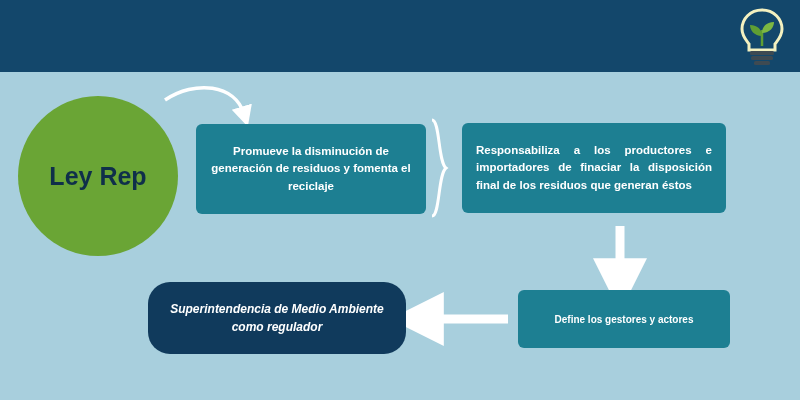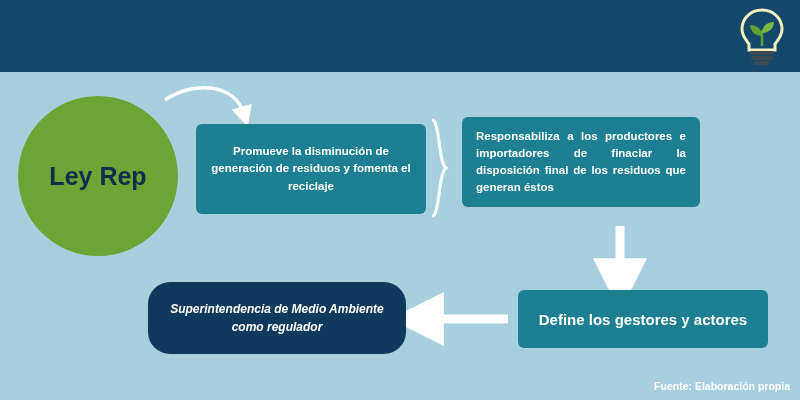--- a/index.html
+++ b/index.html
@@ -101,40 +101,40 @@
   #box-promueve {
     left: 196px;
     top: 124px;
     width: 230px;
     height: 90px;
     font-size: 11.5px;
     line-height: 1.5;
   }
   #box-responsabiliza {
     left: 462px;
-    top: 117px;
-    width: 238px;
+    top: 123px;
+    width: 264px;
     height: 90px;
     font-size: 11.5px;
     line-height: 1.5;
     text-align: justify;
     justify-content: flex-start;
     align-items: center;
   }
   #box-responsabiliza .txt {
     text-align: justify;
     text-align-last: left;
     width: 100%;
   }
   #box-define {
     left: 518px;
     top: 290px;
-    width: 250px;
+    width: 212px;
     height: 58px;
-    font-size: 15px;
+    font-size: 10px;
     justify-content: center;
   }
   #box-superintendencia {
     left: 148px;
     top: 282px;
     width: 258px;
     height: 72px;
     font-size: 12px;
     line-height: 1.5;
   }
@@ -206,15 +206,14 @@
   </div>
 
   <div class="box teal" id="box-define">
     <div class="txt">Define los gestores y actores</div>
   </div>
 
   <div class="box navy" id="box-superintendencia">
     <div class="txt">Superintendencia de Medio Ambiente como regulador</div>
   </div>
 
-  <div class="source">Fuente: Elaboración propia</div>
 
 </div>
 
 </body></html>

